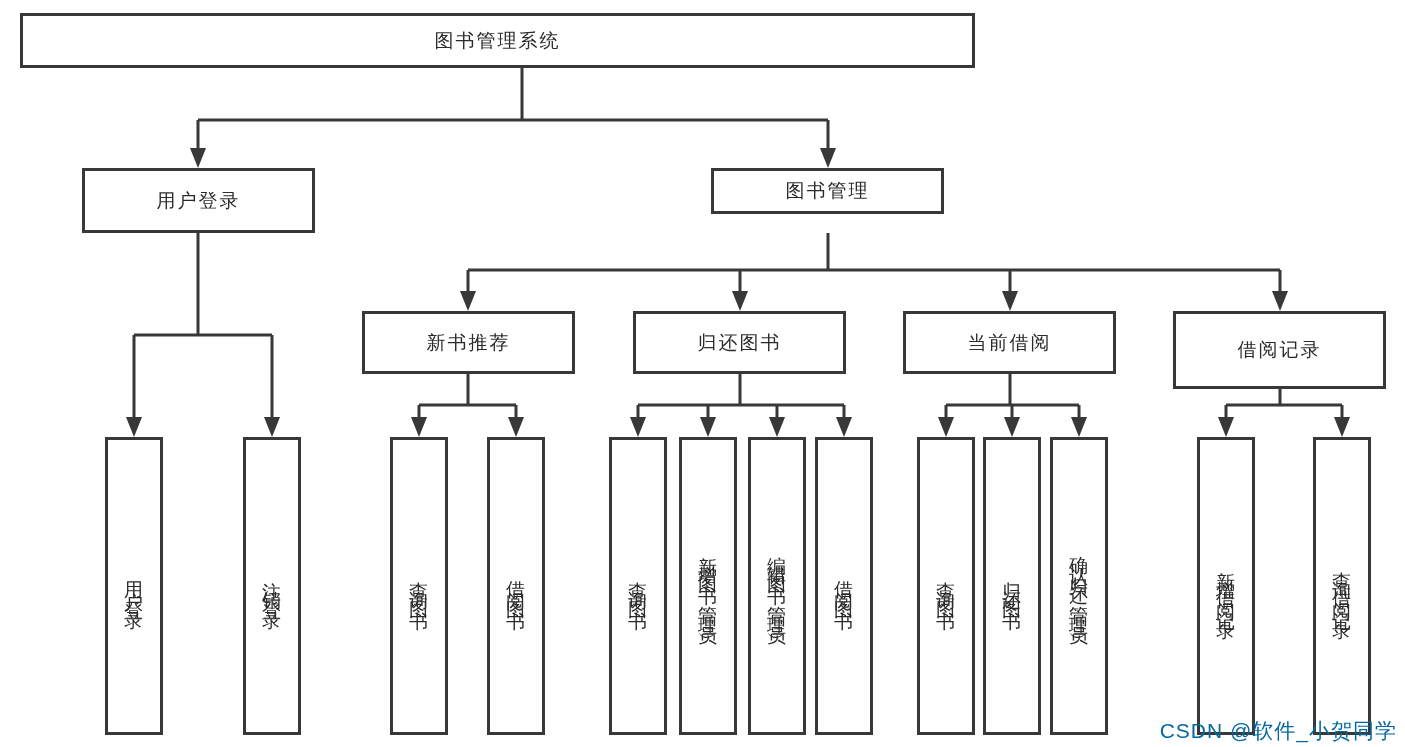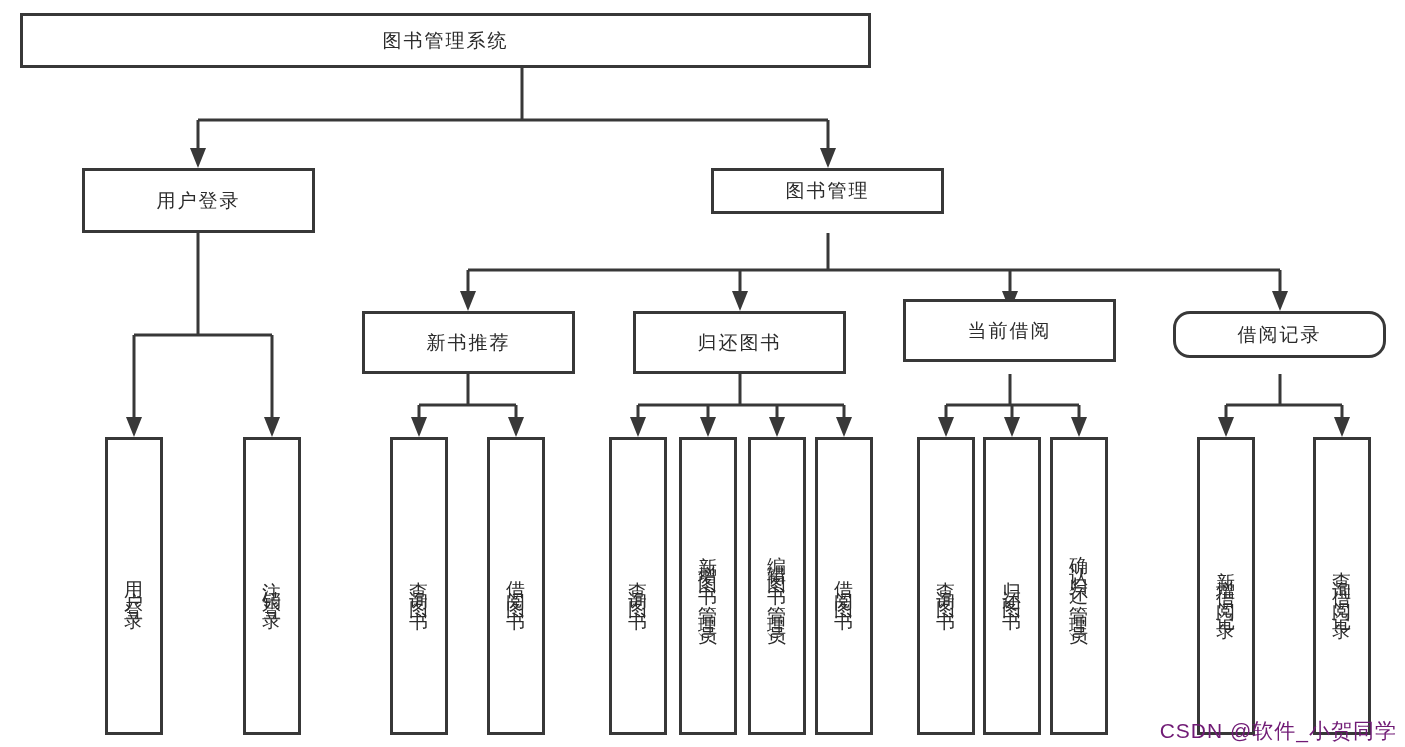--- a/index.html
+++ b/index.html
@@ -40,21 +40,21 @@
     text-orientation: mixed;
     line-height: 1;
     font-size: 19px;
     letter-spacing: 10px;
   }
   .watermark {
     position: absolute;
     right: 8px;
     top: 717px;
     font-size: 21px;
-    color: #701a75;
+    color: #0369a1;
     letter-spacing: 1px;
     white-space: nowrap;
   }
 </style>
 </head>
 <body>
 
 <div class="canvas">
 
   <svg class="connector-layer" viewBox="0 0 1405 747" xmlns="http://www.w3.org/2000/svg">
@@ -90,41 +90,41 @@
       <polygon points="769,417 785,417 777,437"></polygon>
       <polygon points="836,417 852,417 844,437"></polygon>
       <polygon points="938,417 954,417 946,437"></polygon>
       <polygon points="1004,417 1020,417 1012,437"></polygon>
       <polygon points="1071,417 1087,417 1079,437"></polygon>
       <polygon points="1218,417 1234,417 1226,437"></polygon>
       <polygon points="1334,417 1350,417 1342,437"></polygon>
     </g>
   </svg>
 
-  <div class="node" style="left:20px; top:13px; width:851px; height:55px;">
+  <div class="node" style="left:20px; top:13px; width:955px; height:55px;">
     <span>图书管理系统</span>
   </div>
 
   <div class="node" style="left:82px; top:168px; width:233px; height:65px;">
     <span>用户登录</span>
   </div>
   <div class="node" style="left:711px; top:168px; width:233px; height:46px;">
     <span>图书管理</span>
   </div>
 
   <div class="node" style="left:362px; top:311px; width:213px; height:63px;">
     <span>新书推荐</span>
   </div>
   <div class="node" style="left:633px; top:311px; width:213px; height:63px;">
     <span>归还图书</span>
   </div>
-  <div class="node" style="left:903px; top:299px; width:213px; height:63px;">
+  <div class="node" style="left:903px; top:311px; width:213px; height:63px;">
     <span>当前借阅</span>
   </div>
-  <div class="node" style="left:1173px; top:311px; width:213px; height:47px;border-radius:17px;">
+  <div class="node" style="left:1173px; top:311px; width:213px; height:78px;">
     <span>借阅记录</span>
   </div>
 
   <div class="node leaf" style="left:105px;">
     <span class="vtext">用户登录</span>
   </div>
   <div class="node leaf" style="left:243px;">
     <span class="vtext">注销登录</span>
   </div>
 

